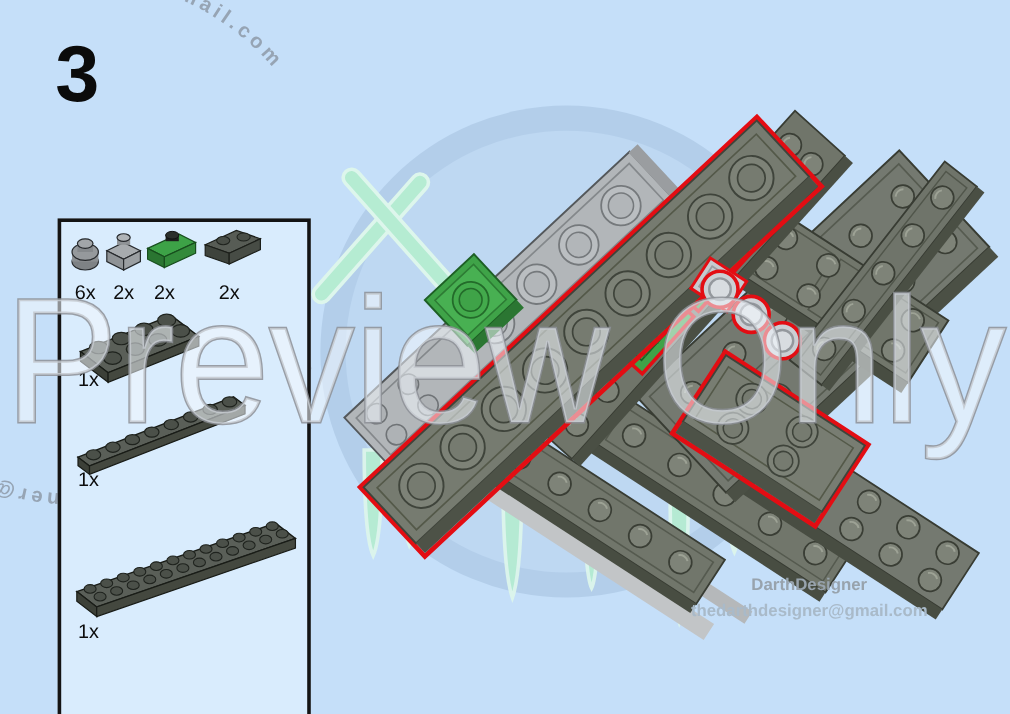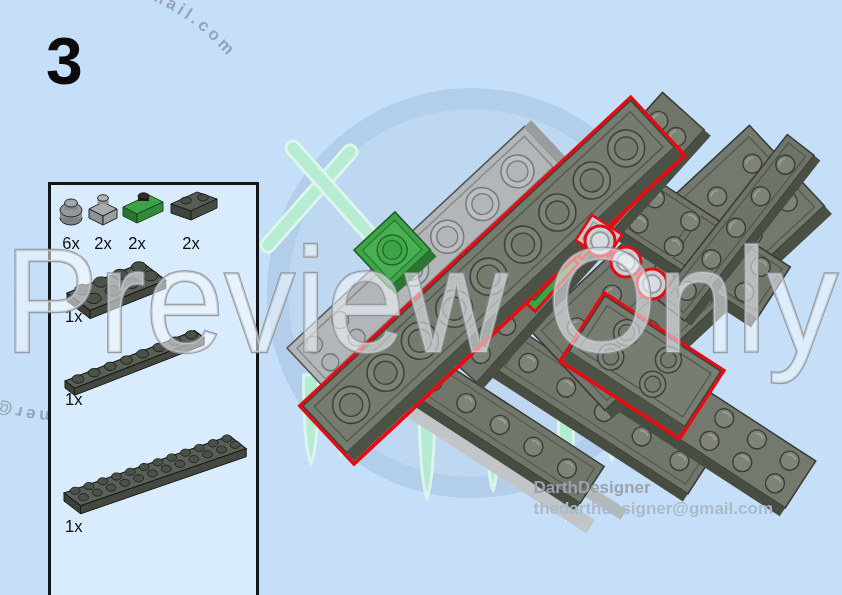--- a/index.html
+++ b/index.html
@@ -16,22 +16,22 @@
   }
   .parts-panel{
     position:absolute;left:48px;top:182px;width:211px;height:430px;
     background:#d9ecfd;border:3px solid #141414;box-sizing:border-box;
   }
   .parts-panel svg{position:absolute;left:0;top:0;}
   .panel-count{
     font-size:16.5px;fill:#0d0d0d;font-family:"Liberation Sans","DejaVu Sans",sans-serif;
   }
   .credits{
-    position:absolute;right:69px;top:477px;text-align:left;
-    font-weight:bold;font-size:17px;line-height:21px;
+    position:absolute;right:69px;top:477px;text-align:center;
+    font-weight:bold;font-size:14px;line-height:21px;
   }
   .credits .author{color:#98a3ad;}
   .credits .email{color:#a9bac9;}
   #preview-overlay{position:absolute;left:0;top:0;pointer-events:none;}
   .arc-text{
     font-size:17px;font-weight:bold;letter-spacing:3.5px;
     fill:#8b96a3;opacity:.8;
     font-family:"Liberation Sans","DejaVu Sans",sans-serif;
   }
   .preview-text{

